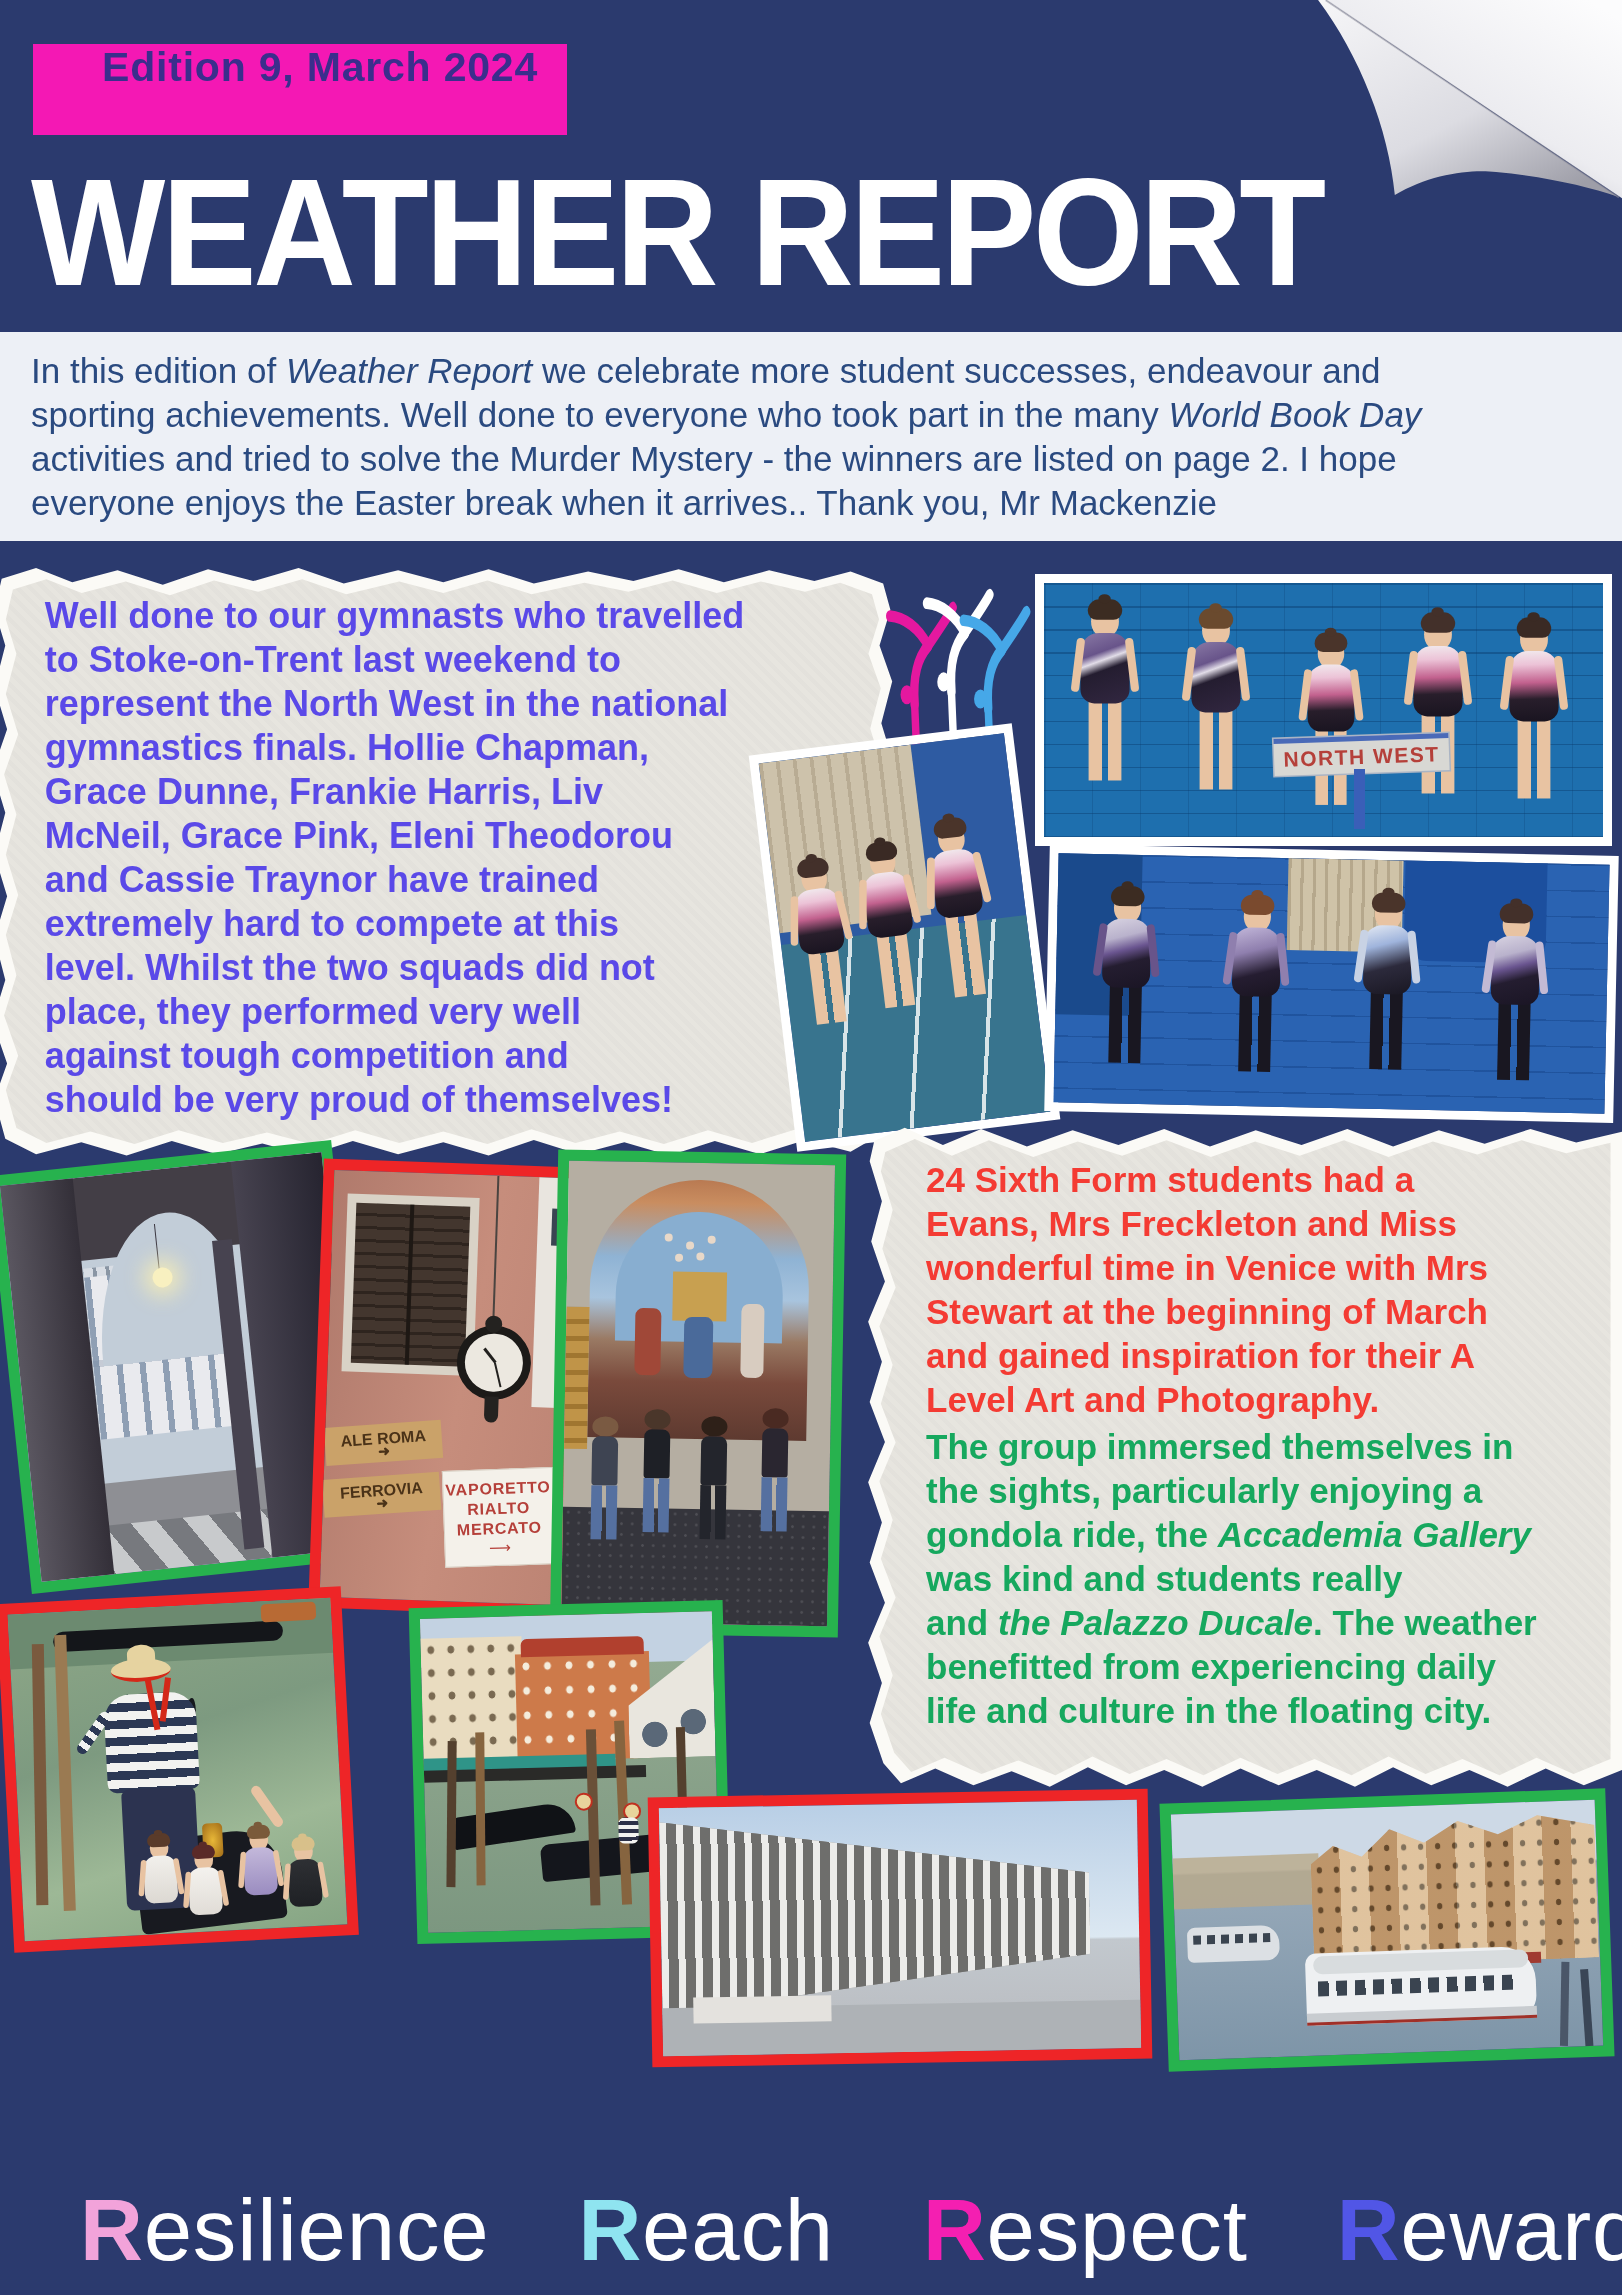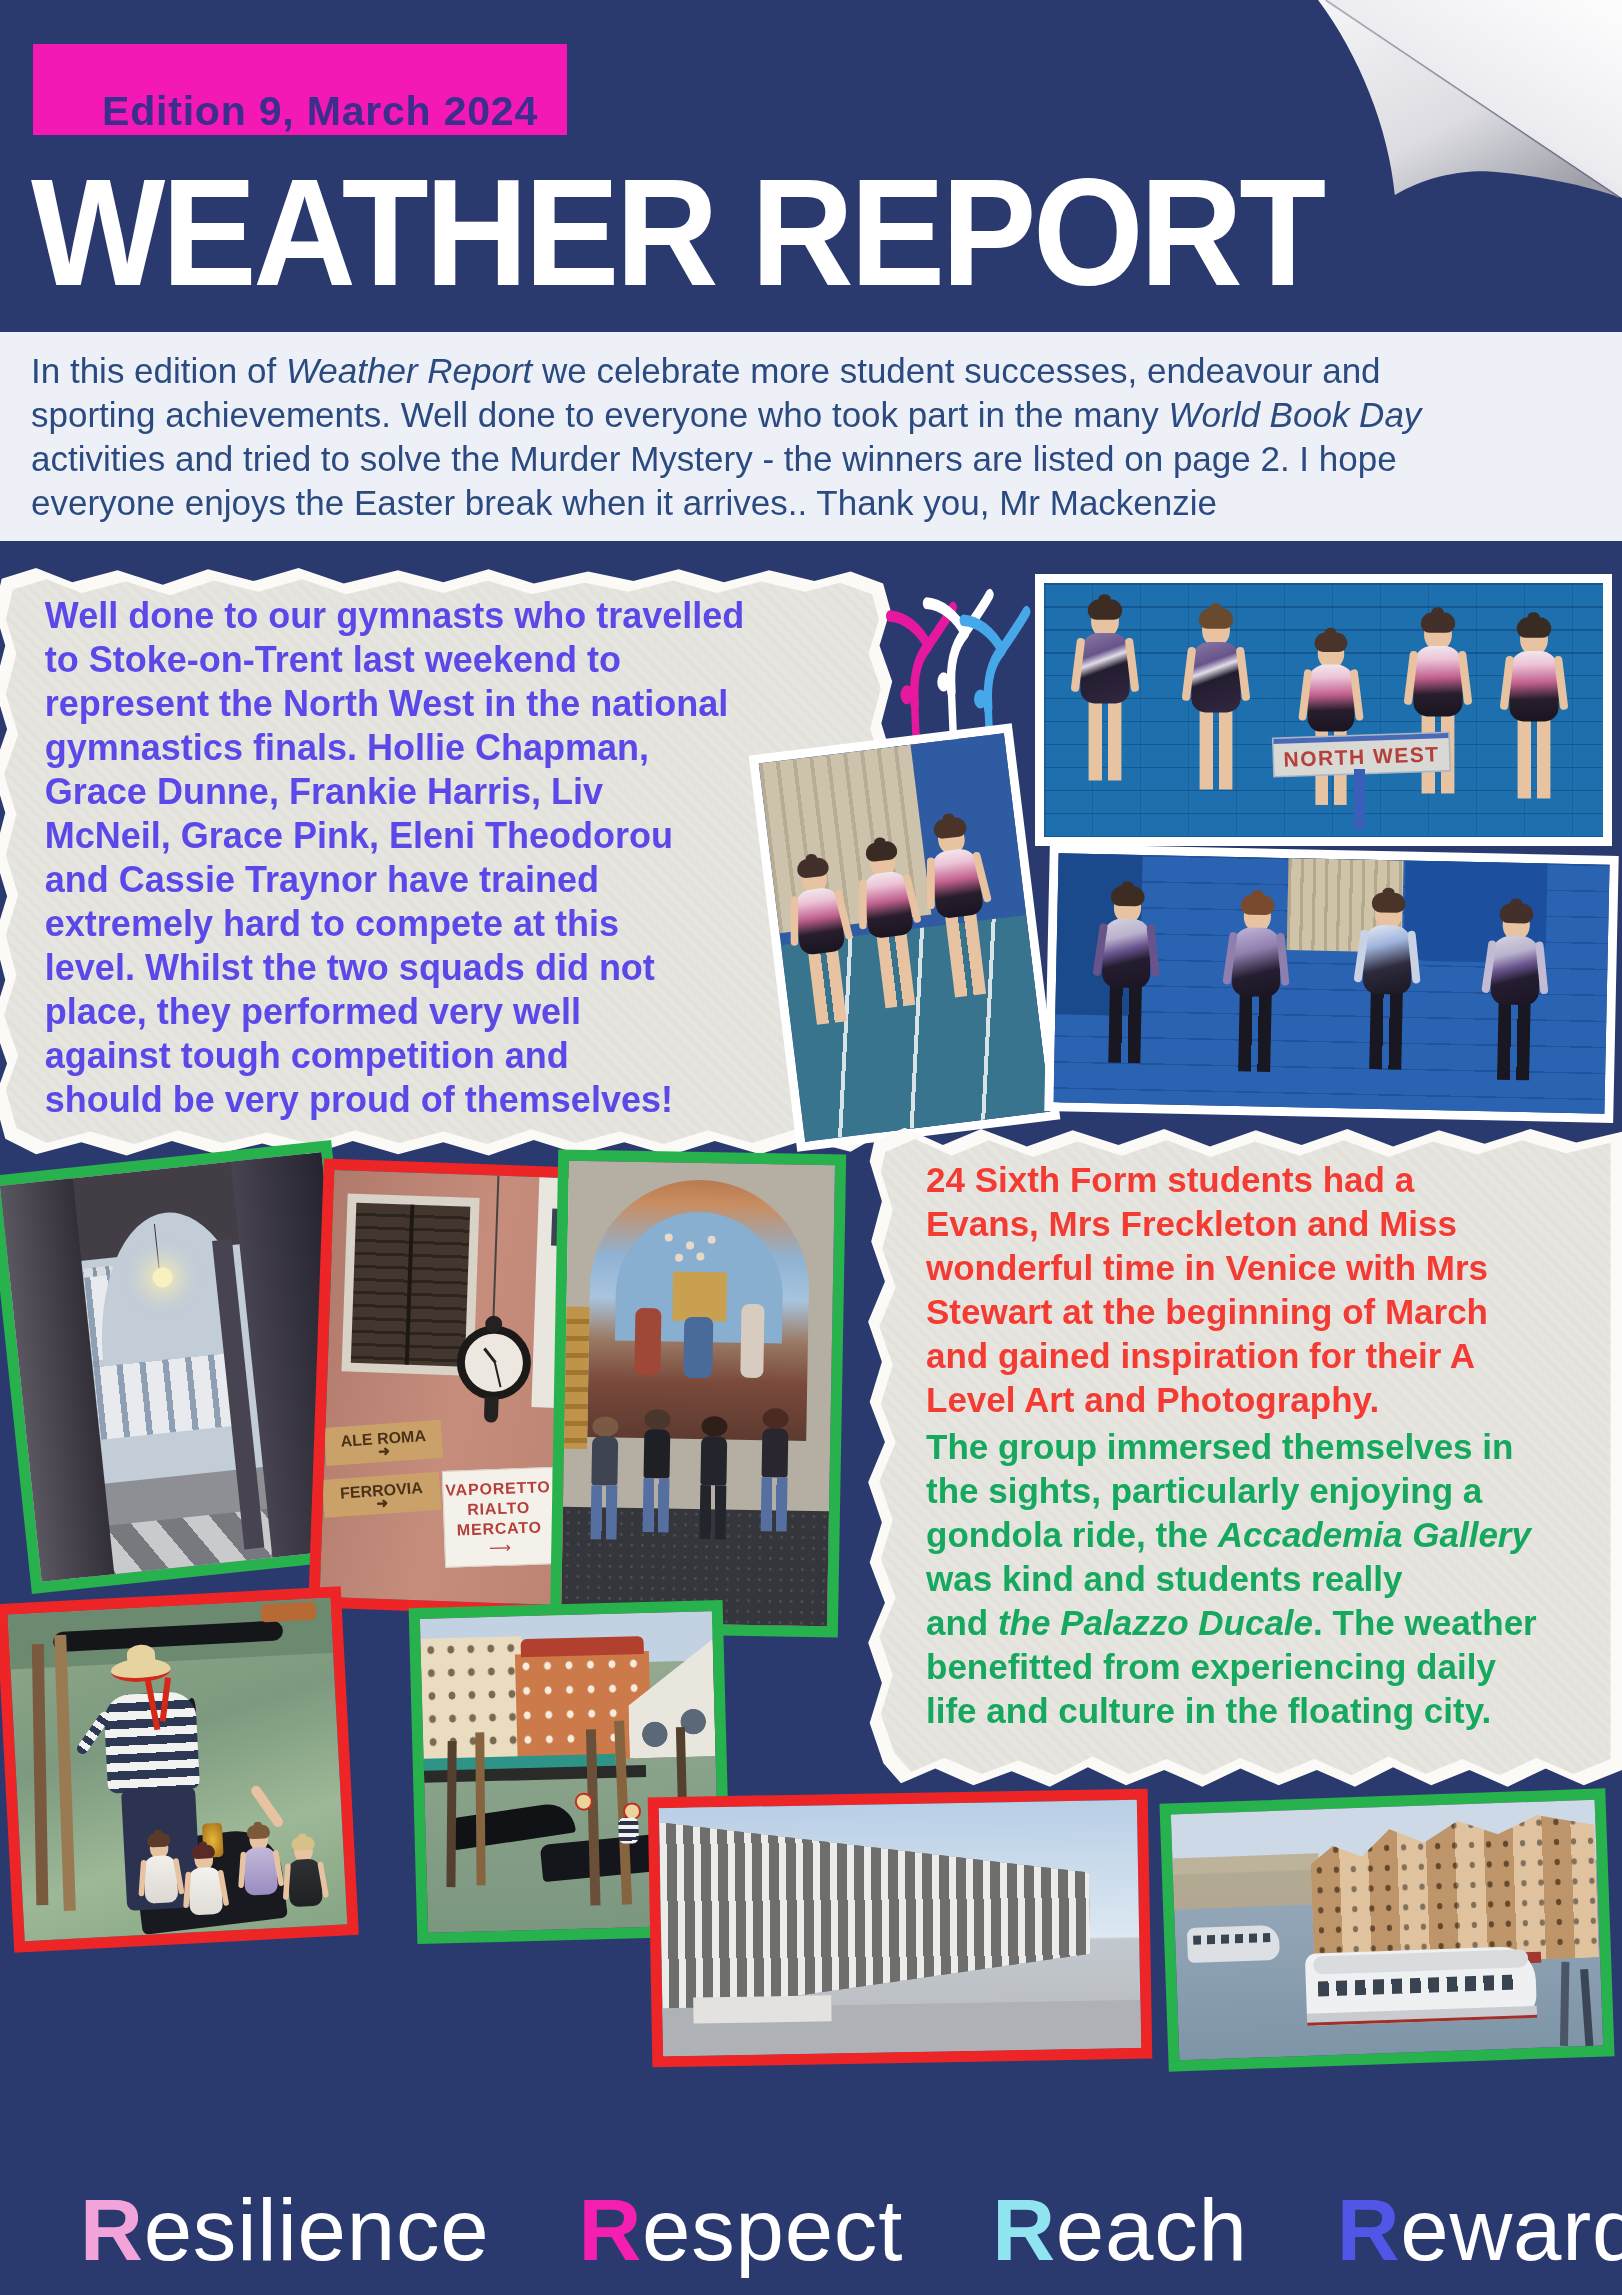--- a/index.html
+++ b/index.html
@@ -3,21 +3,21 @@
 <meta charset="utf-8">
 <style>
   html,body{margin:0;padding:0;background:#1c2850;}
   .page{position:relative;width:1622px;height:2295px;overflow:hidden;
         background:var(--page-navy,#2b3a6e);font-family:"Liberation Sans",sans-serif;}
   .it{font-style:italic;}
   .tl{white-space:nowrap;}
 
   
   .badge{position:absolute;left:33px;top:44px;width:534px;height:91px;
-         background:var(--banner-pink,#f418b4);display:flex;align-items:flex-end;
+         background:var(--banner-pink,#f418b4);display:flex;align-items:flex-start;
          padding-left:69px;box-sizing:border-box;}
   .badge span{font-size:41px;font-weight:bold;color:var(--banner-text,#3b2e8c);letter-spacing:0.8px;}
   .title{position:absolute;left:31px;top:144px;margin:0;font-size:153px;font-weight:bold;
          color:#ffffff;letter-spacing:-3.8px;transform:scaleX(.93);transform-origin:left top;white-space:nowrap;}
   .curl{position:absolute;right:0;top:0;}
 
   
   .intro{position:absolute;left:0;top:332px;width:1622px;height:209px;background:var(--intro-bg,#edf0f6);}
   .intro-text{position:absolute;left:31px;top:17px;}
   .intro-text .tl{font-size:35px;line-height:44px;font-weight:normal;color:var(--intro-text,#2a4a80);}
@@ -446,19 +446,19 @@
       <div class="abs" style="left:12.3px;top:114px;width:92px;height:35px;border-radius:7.7px 18.4px 12.3px 6.1px;background:#dce0e4;">
         <div class="abs" style="left:6.1px;top:7.7px;width:77px;height:9.2px;background:repeating-linear-gradient(90deg,#3a4450 0 7.7px,transparent 7.7px 14px);"></div>
       </div>
       <div class="abs" style="left:383px;top:161px;width:7.7px;height:84px;background:#4a5668;transform:rotate(3deg);"></div>
       <div class="abs" style="left:405px;top:169px;width:7.7px;height:80px;background:#3a4656;transform:rotate(-2deg);"></div>
     </div>
   </div>
 
   <div class="footer">
       <span class="fw"><span class="fi" style="color: rgb(242, 163, 218);">R</span><span class="fr">esilience</span></span>
+      <span class="fw"><span class="fi" style="color: rgb(143, 228, 240);">R</span><span class="fr">each</span></span>
       <span class="fw"><span class="fi" style="color: rgb(244, 31, 177);">R</span><span class="fr">espect</span></span>
-      <span class="fw"><span class="fi" style="color: rgb(143, 228, 240);">R</span><span class="fr">each</span></span>
       <span class="fw"><span class="fi" style="color: rgb(81, 86, 230);">R</span><span class="fr">eward</span></span>
     </div>
 
 </div>
 
 
 </body></html>

